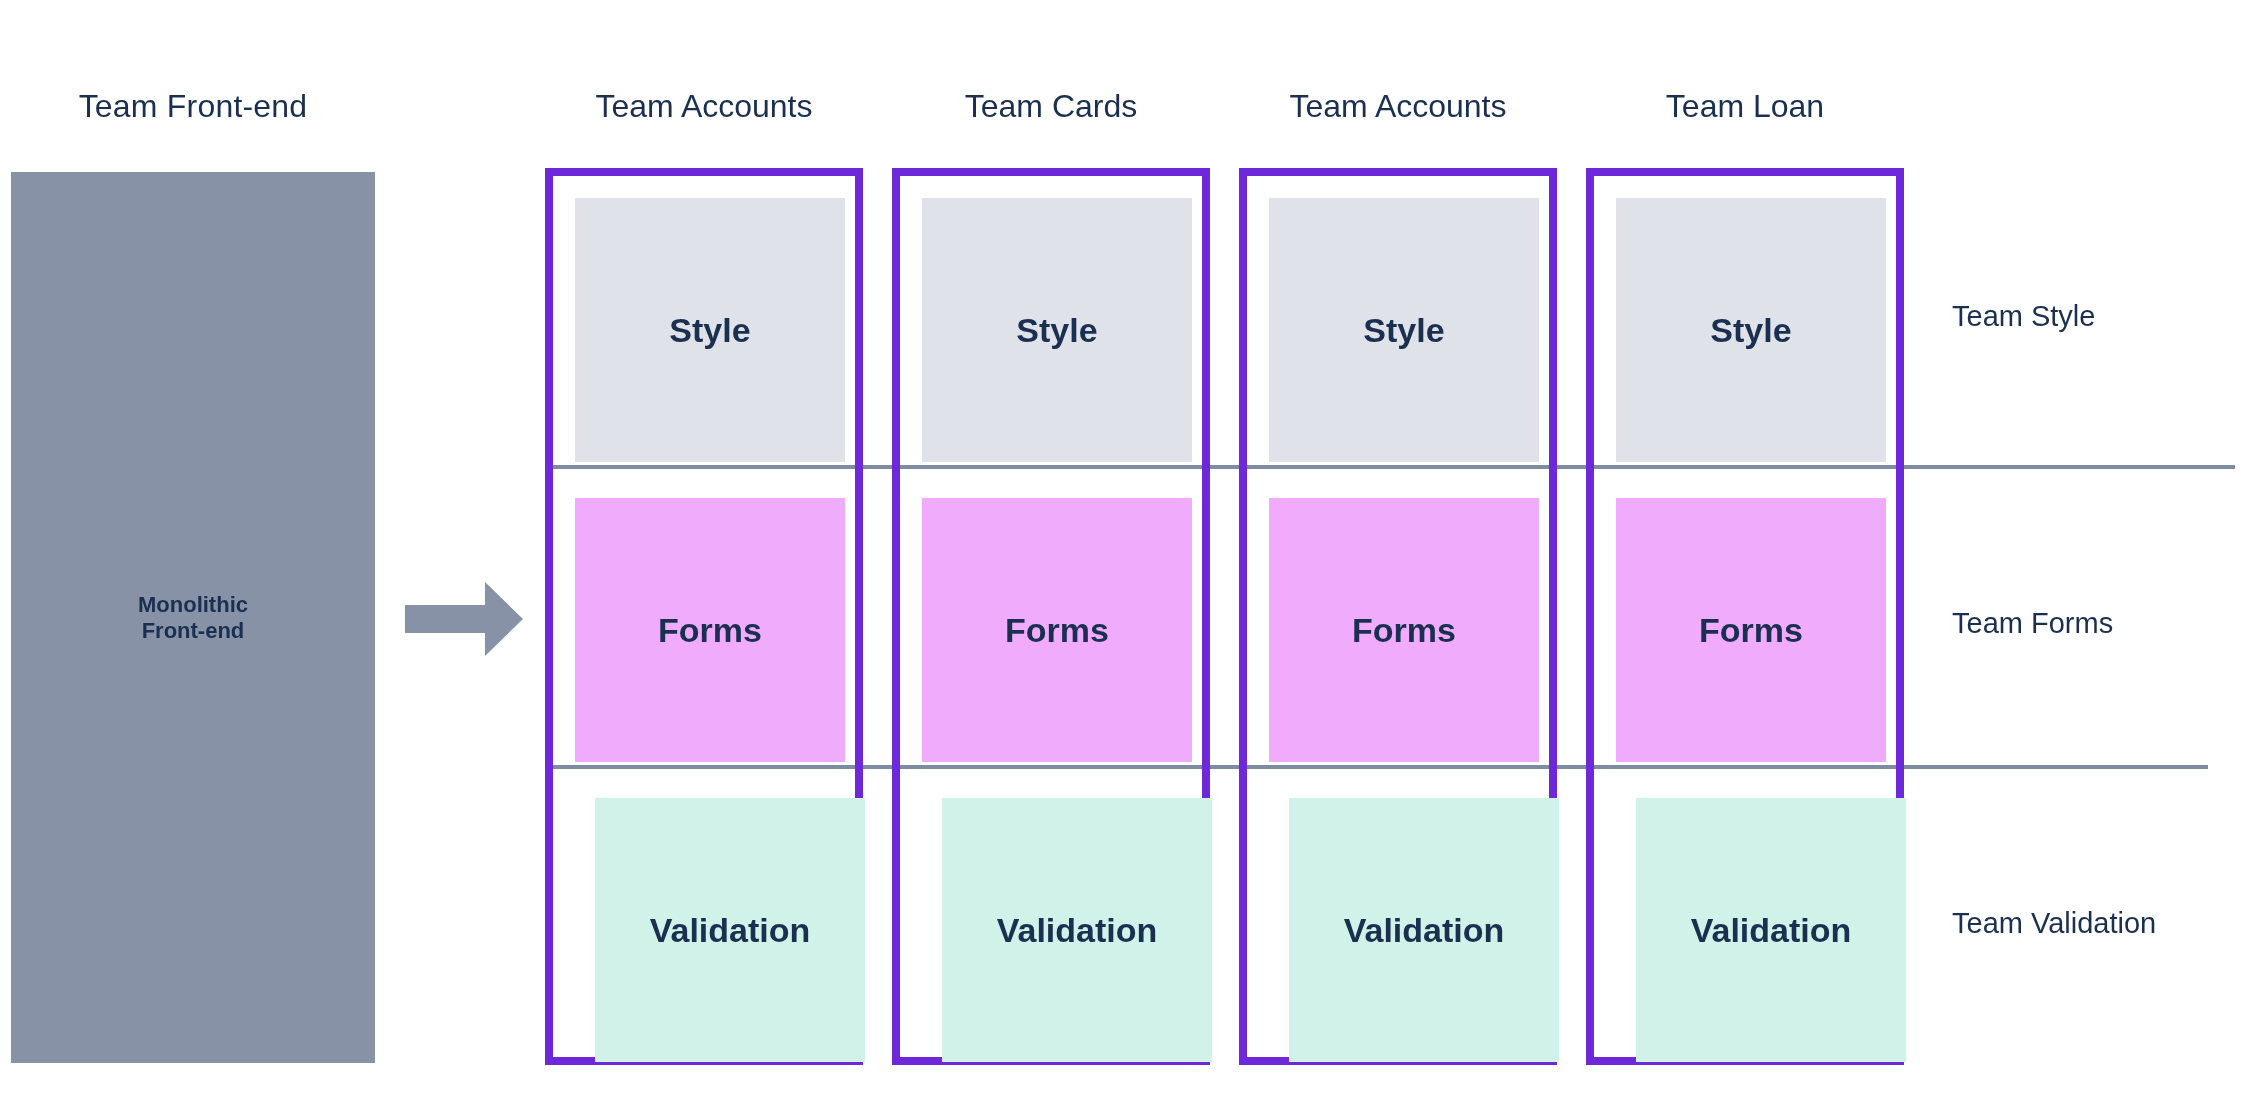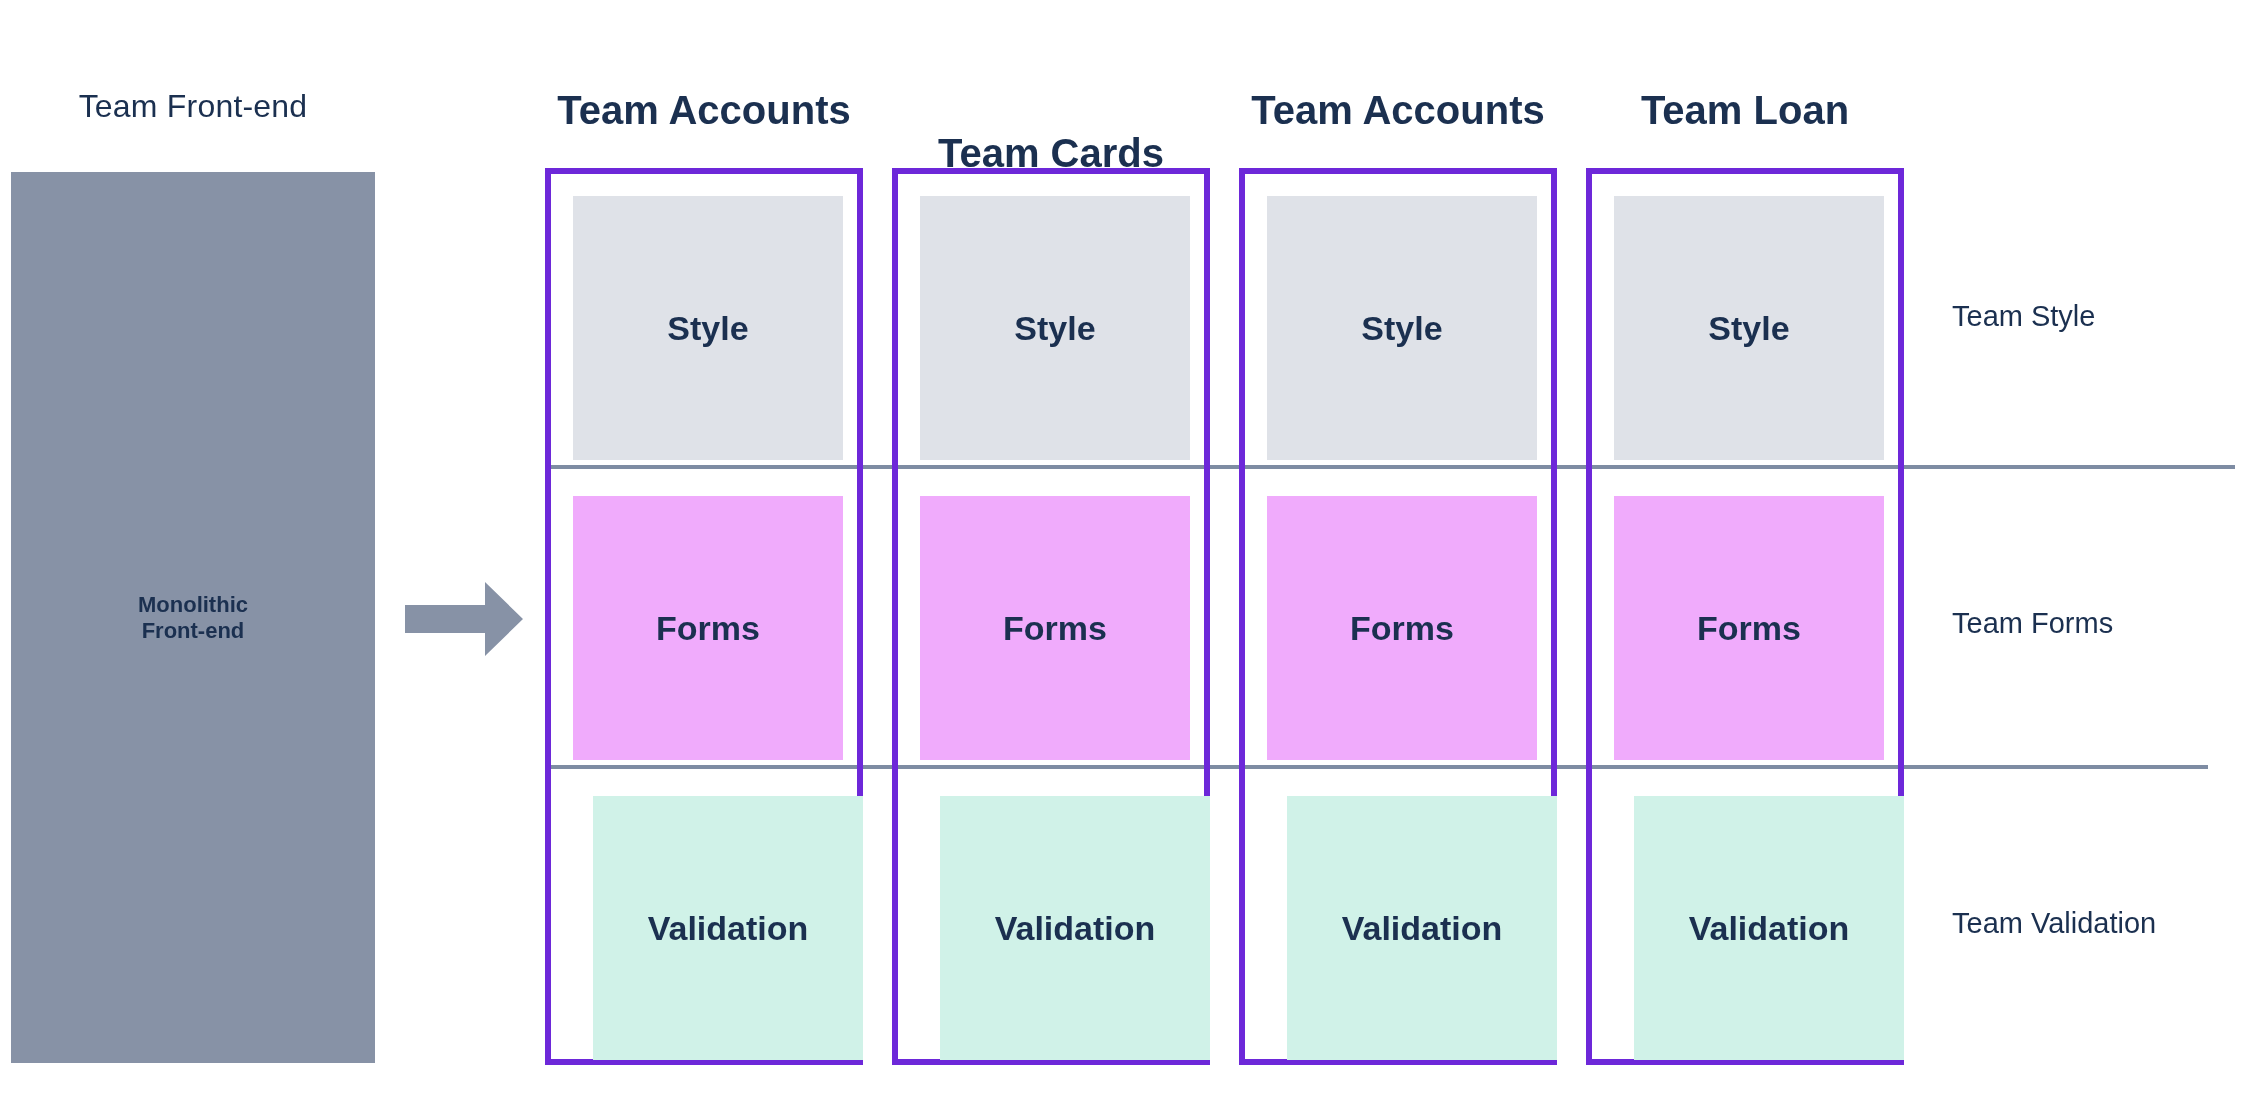--- a/index.html
+++ b/index.html
@@ -72,41 +72,41 @@
   }
   .row-divider.d1 { top: 465px; width: 1690px; }
   .row-divider.d2 { top: 765px; width: 1663px; }
 
   
   .col {
     position: absolute;
     top: 168px;
     width: 318px;
     height: 897px;
-    border: 6px solid #6d28d9;
+    border: 8px solid #6d28d9;
     box-sizing: border-box;
     background: transparent;
   }
   .col.c1 { left: 545px; }
   .col.c2 { left: 892px; }
   .col.c3 { left: 1239px; }
   .col.c4 { left: 1586px; }
 
   .col-header {
     position: absolute;
     top: 88px;
     width: 318px;
     text-align: center;
-    font-size: 40px;
-    font-weight: 700;
+    font-size: 32px;
+    font-weight: 400;
     color: #1b3050;
     white-space: nowrap;
   }
   .col-header.c1 { left: 545px; }
-  .col-header.c2 { left: 892px; margin-top: 43px; }
+  .col-header.c2 { left: 892px; }
   .col-header.c3 { left: 1239px; }
   .col-header.c4 { left: 1586px; }
 
   
   .cell {
     position: absolute;
     left: 22px;
     width: 270px;
     height: 264px;
     display: flex;

